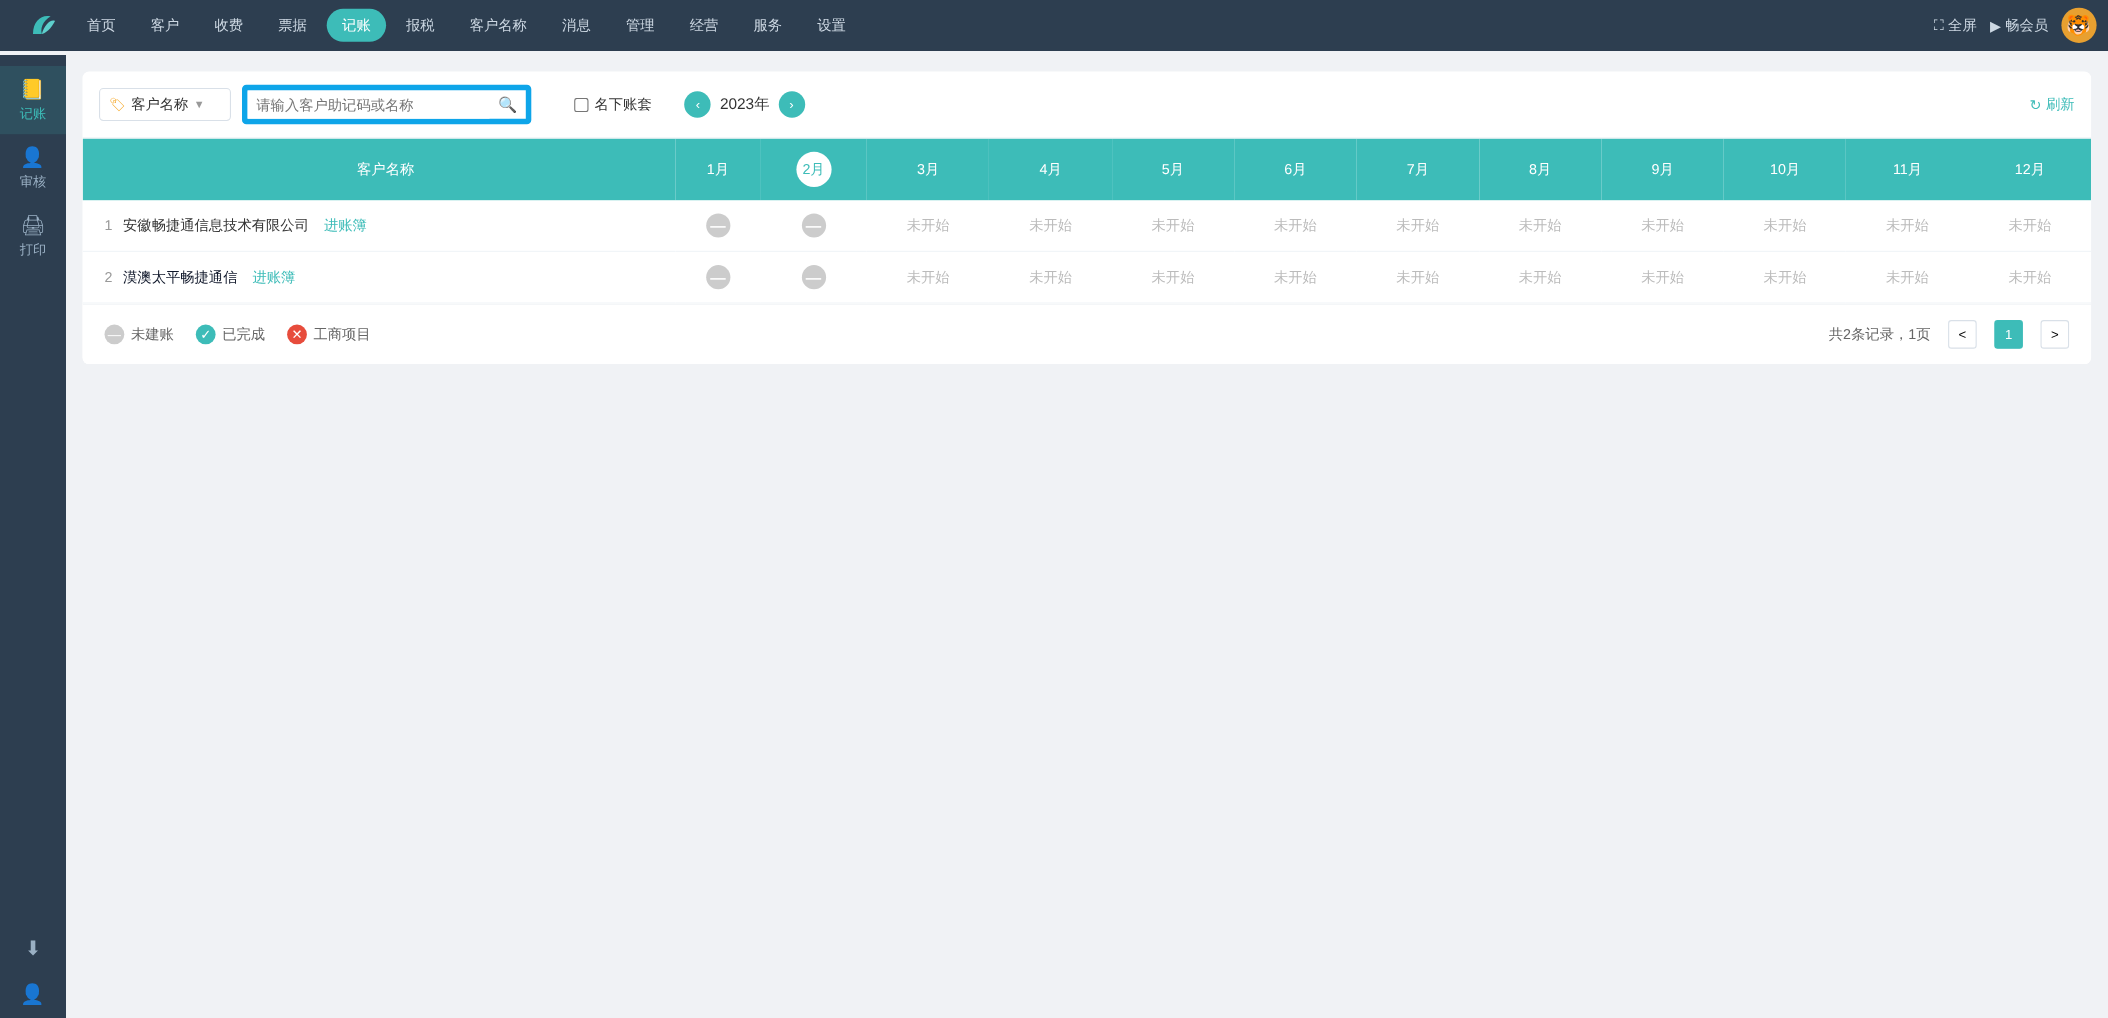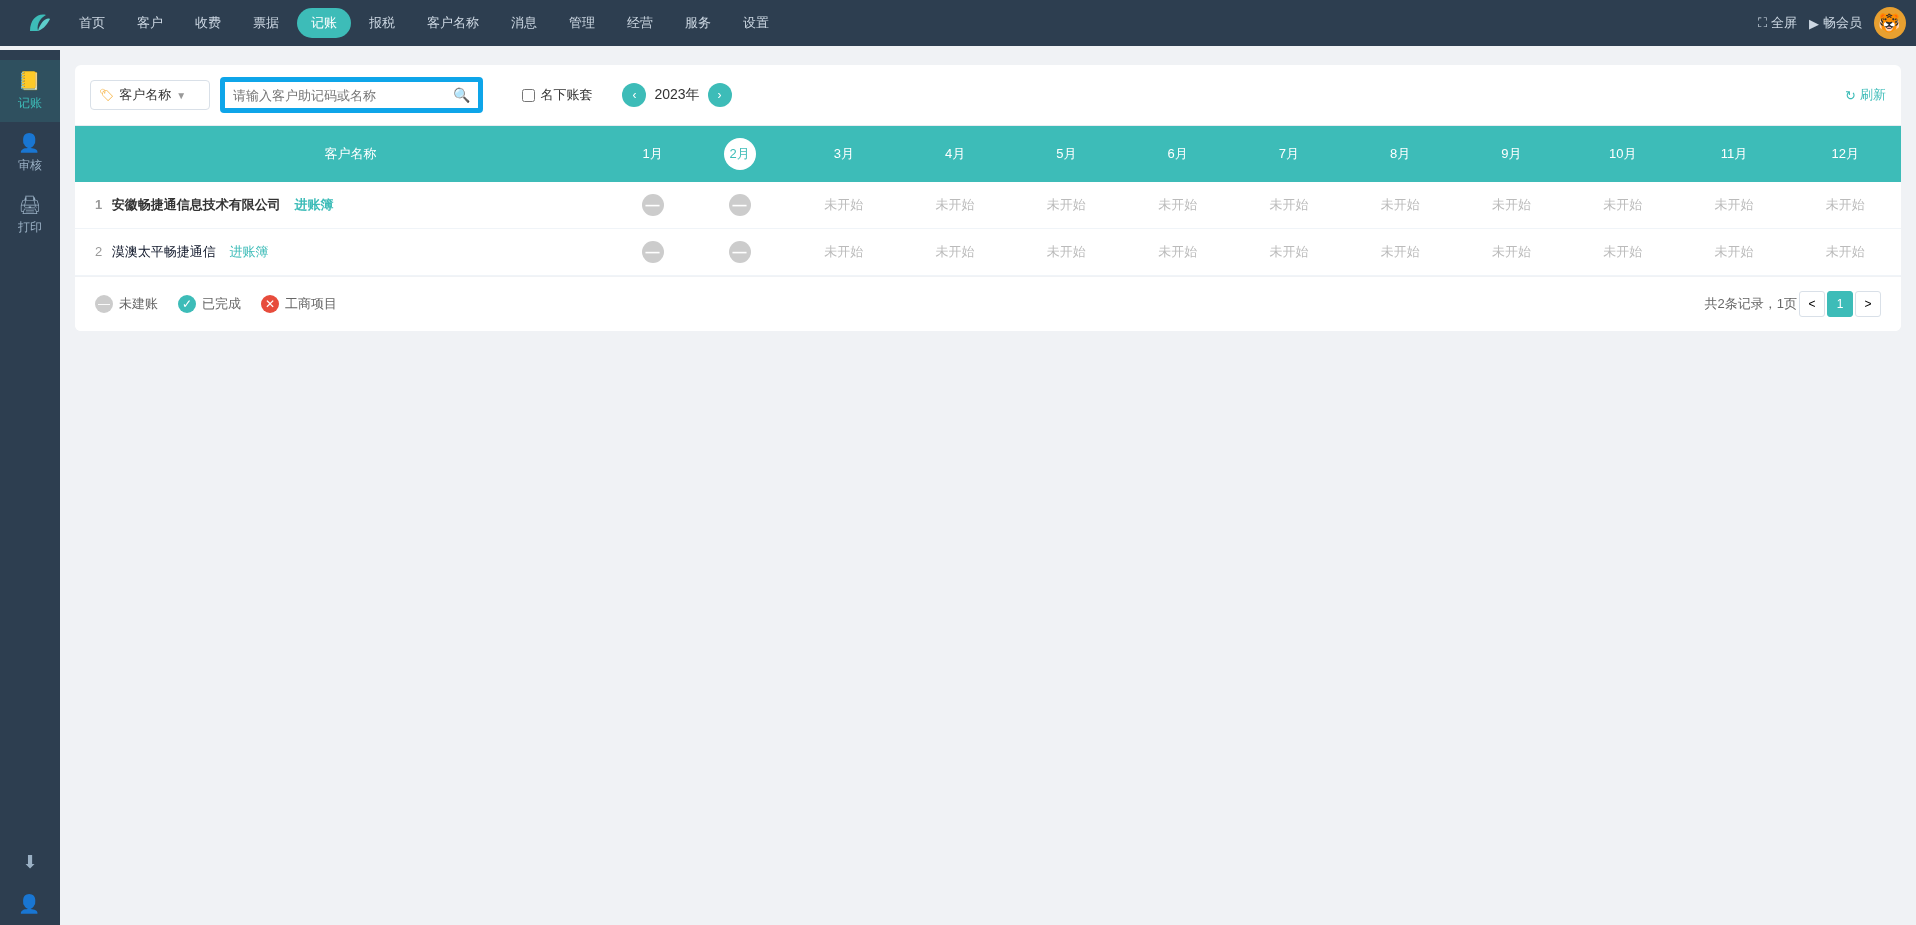--- a/index.html
+++ b/index.html
@@ -293,21 +293,21 @@
       width: 18px; height: 18px;
       border-radius: 50%;
       background: #e74c3c;
       display: flex; align-items: center; justify-content: center;
       color: #fff; font-size: 12px;
     }
     .footer-spacer { flex: 1; }
     .pagination {
       display: flex;
       align-items: center;
-      gap: 2px;
+      gap: 16px;
       font-size: 13px;
       color: #666;
     }
     .page-btn {
       width: 26px; height: 26px;
       border: 1px solid #d9e0e8;
       background: #fff;
       cursor: pointer;
       border-radius: 3px;
       display: flex; align-items: center; justify-content: center;
@@ -430,21 +430,21 @@
             <th>7月</th>
             <th>8月</th>
             <th>9月</th>
             <th>10月</th>
             <th>11月</th>
             <th>12月</th>
           </tr>
         </thead>
         <tbody id="table-body">
         <tr>
-              <td style="text-align: left; padding-left: 20px; font-weight: bold;"><span style="color:#999; margin-right:6px;">1</span>
+              <td style="text-align: left; padding-left: 20px;"><span style="color:#999; margin-right:6px;">1</span>
     <span style="color:#333;">安徽畅捷通信息技术有限公司</span>
     <span class="enter-link" style="margin-left:10px;">进账簿</span></td>
               <td><span class="status-icon-dash">—</span></td>
               <td><span class="status-icon-dash">—</span></td>
               <td><span class="status-not-started">未开始</span></td>
               <td><span class="status-not-started">未开始</span></td>
               <td><span class="status-not-started">未开始</span></td>
               <td><span class="status-not-started">未开始</span></td>
               <td><span class="status-not-started">未开始</span></td>
               <td><span class="status-not-started">未开始</span></td>

